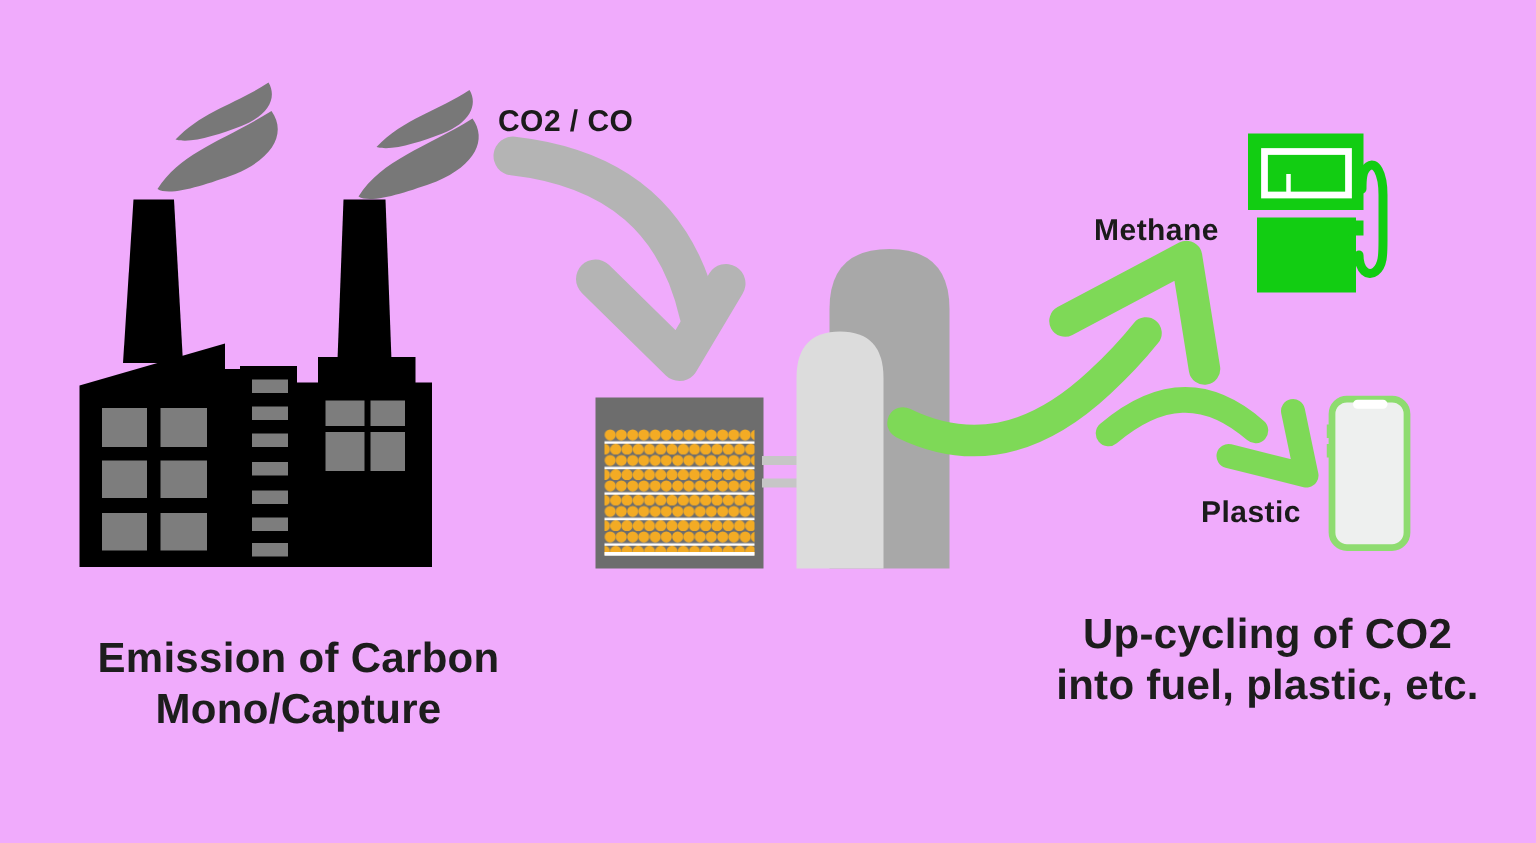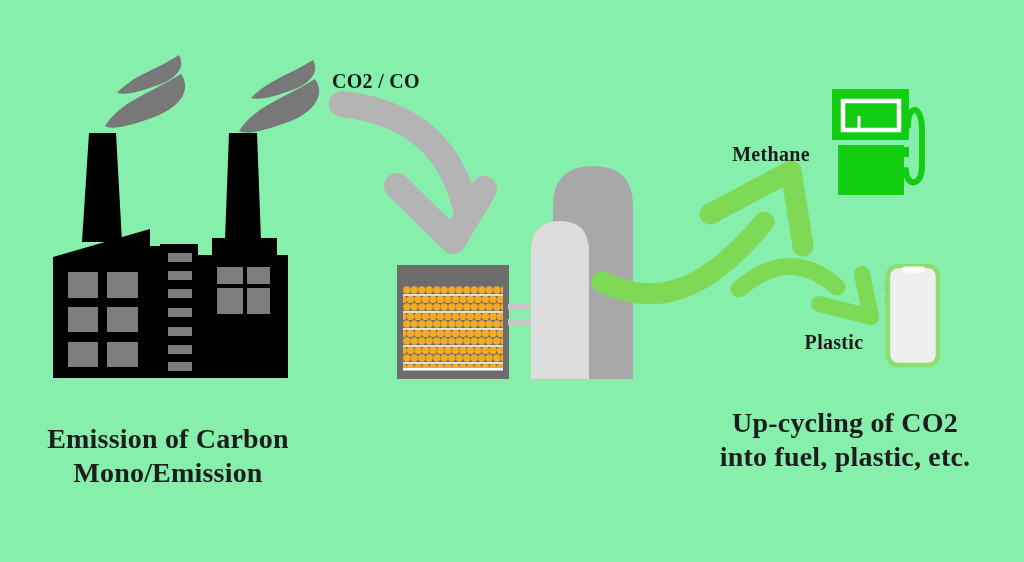--- a/index.html
+++ b/index.html
@@ -1,33 +1,33 @@
 <!DOCTYPE html>
 <html><head>
 <meta charset="utf-8">
 <style>
   html,body{margin:0;padding:0;background:#ffffff;}
   .stage{
-    position:relative;width:1024px;height:562px;background:#86efac;
-    overflow:hidden;font-family:Liberation Serif, serif;
+    position:relative;width:1024px;height:562px;background:#f0abfc;
+    overflow:hidden;font-family:Liberation Sans, sans-serif;
   }
   .stage svg{position:absolute;left:0;top:0;}
   .lbl{
     position:absolute;color:#1b1b1b;font-weight:700;font-size:20px;
     letter-spacing:.3px;white-space:nowrap;
   }
   .lbl.center{text-align:center;}
   .caption{
     position:absolute;width:330px;text-align:center;color:#1d1d1d;
     font-weight:700;font-size:28px;line-height:34px;letter-spacing:.2px;
   }
   #lbl-co2{left:332px;top:70px;}
   #lbl-methane{left:701px;top:143px;width:140px;}
   #lbl-plastic{left:774px;top:331px;width:120px;}
-  #cap-emission{left:3px;top:422px;}
+  #cap-emission{left:34px;top:422px;}
   #cap-capture{left:352px;top:422px;}
   #cap-upcycling{left:680px;top:406px;}
 </style>
 </head>
 <body>
 
 <div class="stage">
 
   <svg width="1024" height="562" viewBox="0 0 1024 562">
     <defs>
@@ -126,20 +126,20 @@
       <rect x="884.5" y="296" width="3" height="9" fill="#8edc70"></rect>
     </g>
   </svg>
 
   <div class="lbl" id="lbl-co2">CO2 / CO</div>
   <div class="lbl center" id="lbl-methane">Methane</div>
   <div class="lbl center" id="lbl-plastic">Plastic</div>
 
   <div class="caption" id="cap-emission">
     <div>Emission of Carbon</div>
-    <div>Mono/Emission</div>
+    <div>Mono/Capture</div>
   </div>
   <div class="caption" id="cap-upcycling">
     <div>Up-cycling of CO2</div>
     <div>into fuel, plastic, etc.</div>
   </div>
 
 </div>
 
 </body></html>

